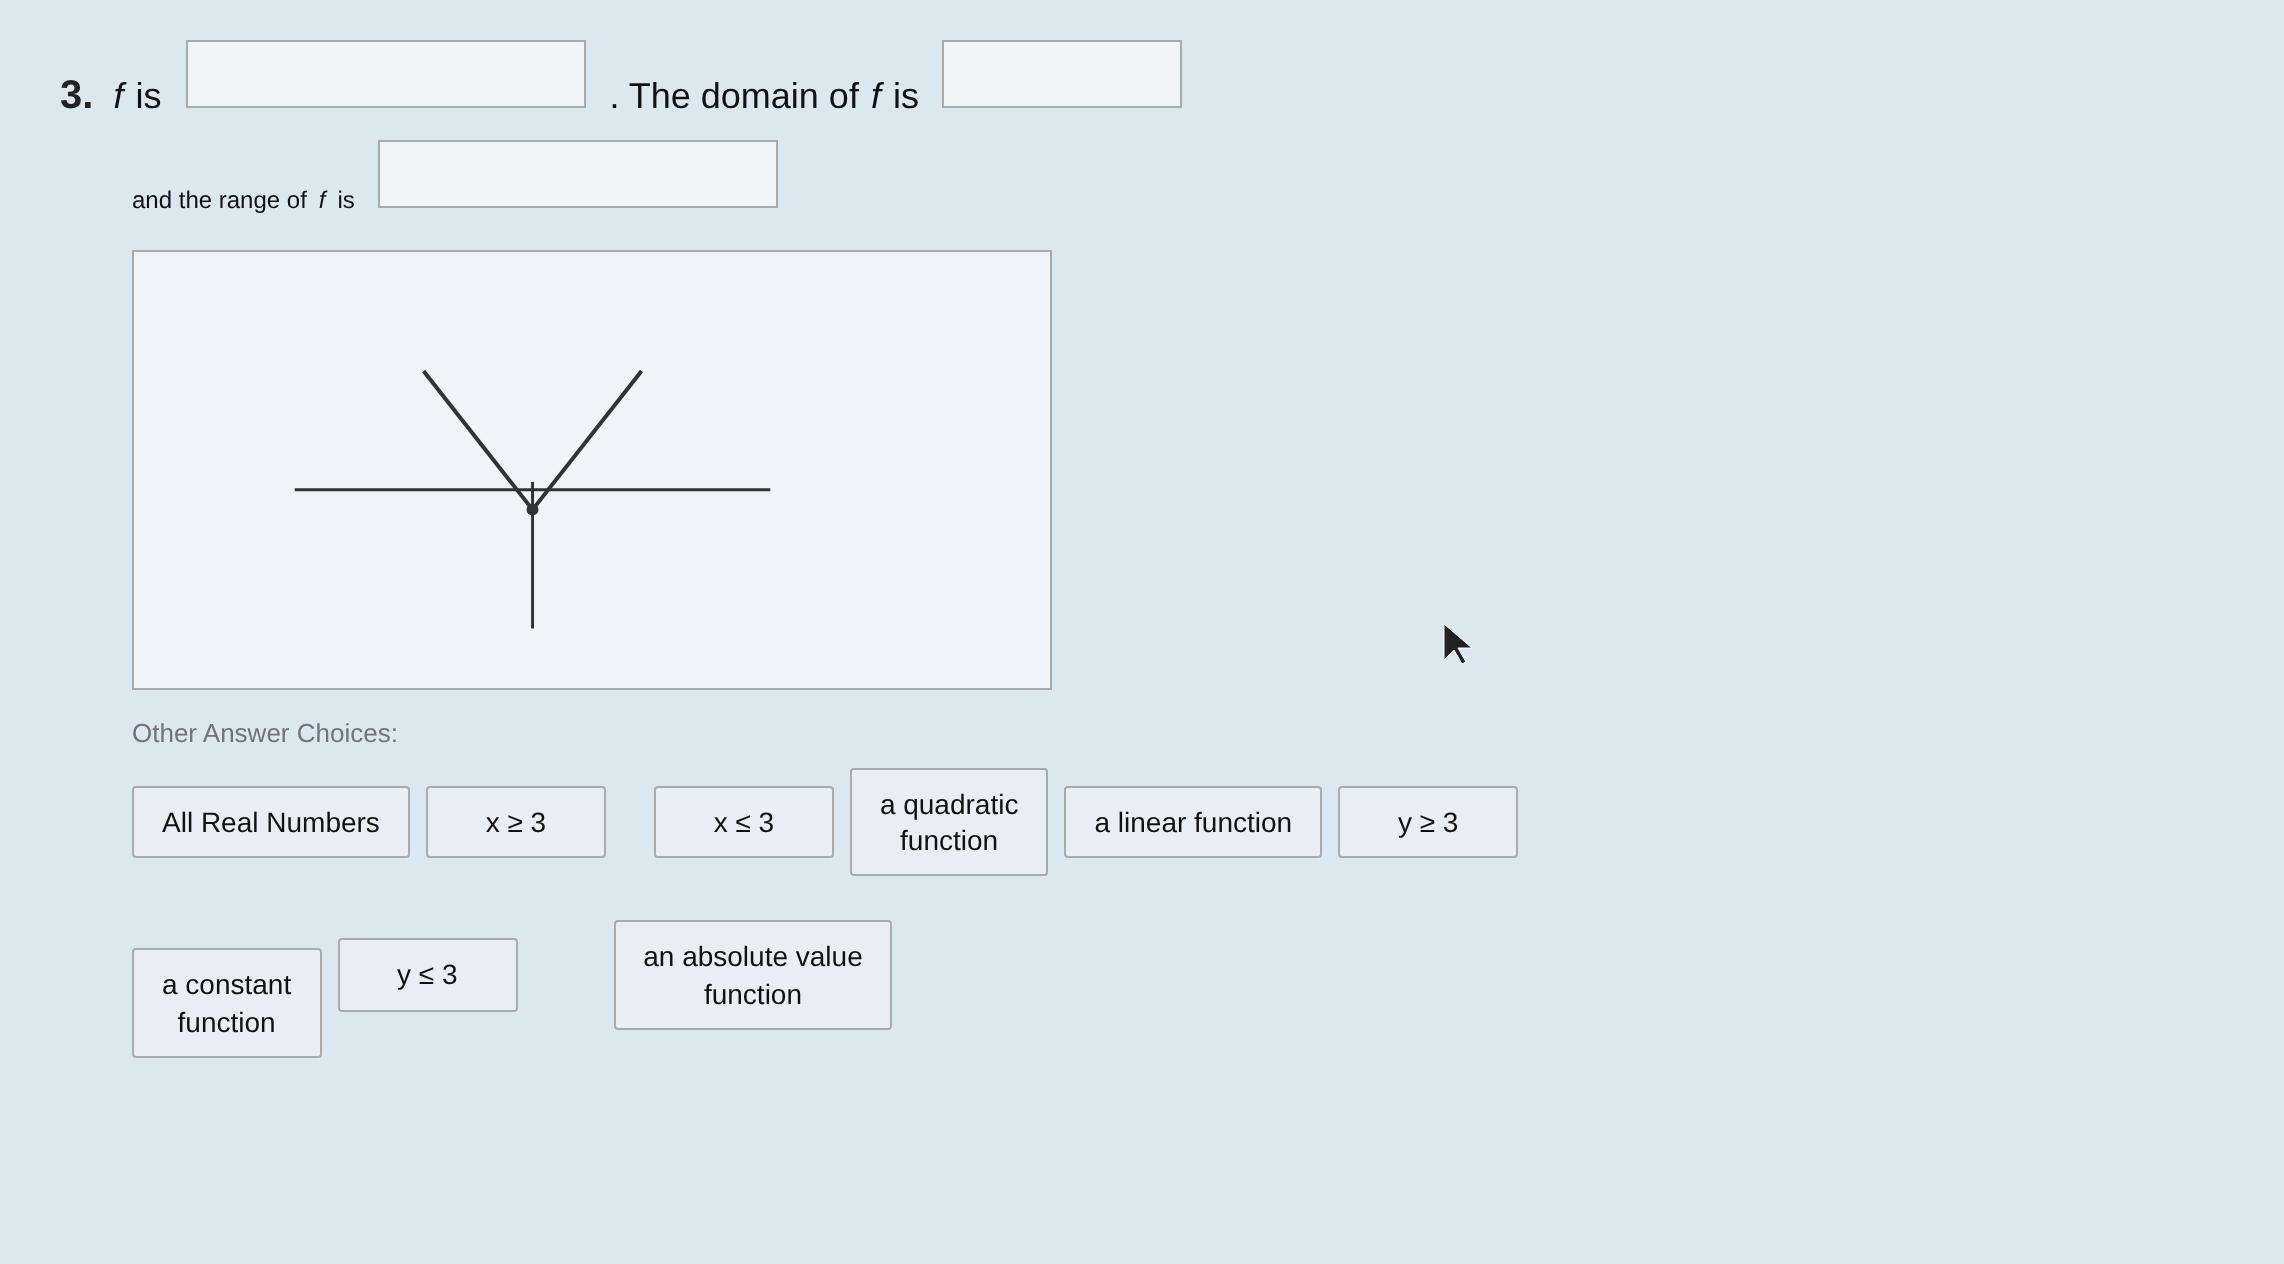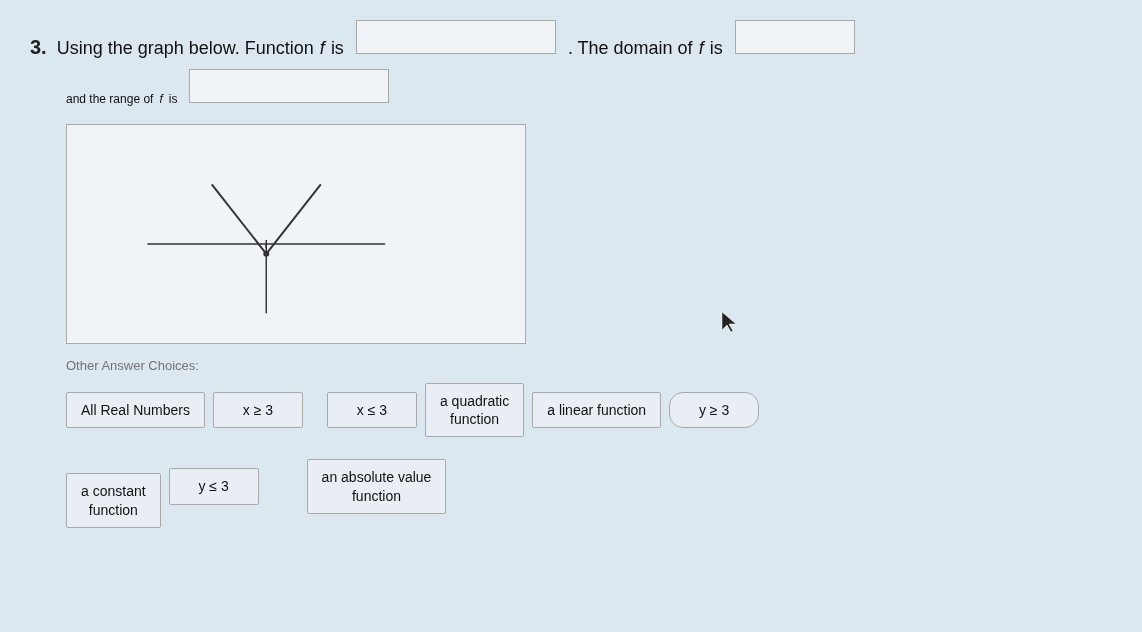--- a/index.html
+++ b/index.html
@@ -119,21 +119,20 @@
     }
   </style>
 </head>
 <body>
 
 <div class="page">
 
   <div class="question-header">
     <span class="question-number">3.</span>
     <div class="question-text">
-      <span>Using the graph below. Function</span>
       <span class="italic">f</span>
       <span>is</span>
       <span class="answer-blank"></span>
       <span>. The domain of</span>
       <span class="italic">f</span>
       <span>is</span>
       <span class="answer-blank-sm"></span>
     </div>
   </div>
 
@@ -163,21 +162,21 @@
 
   <div class="other-choices-label">Other Answer Choices:</div>
 
   <div class="choices-row">
   <button class="choice-btn" style="white-space: pre-line;">All Real Numbers</button>
       <button class="choice-btn" style="white-space: pre-line;">x ≥ 3</button>
       <button class="choice-btn" style="white-space: pre-line; margin-left: 16px;">x ≤ 3</button>
       <button class="choice-btn" style="white-space: pre-line;">a quadratic
 function</button>
       <button class="choice-btn" style="white-space: pre-line;">a linear function</button>
-      <button class="choice-btn" style="white-space: pre-line; border-radius: 14px;">y ≥ 3</button>
+      <button class="choice-btn" style="white-space: pre-line;">y ≥ 3</button>
     </div>
 
   <div class="choices-row">
   <button class="choice-btn" style="white-space: pre-line; margin-top: 28px;">a constant
 function</button>
       <button class="choice-btn" style="white-space: pre-line;">y ≤ 3</button>
       <button class="choice-btn" style="white-space: pre-line; margin-left: 40px;">an absolute value
 function</button>
     </div>
 

